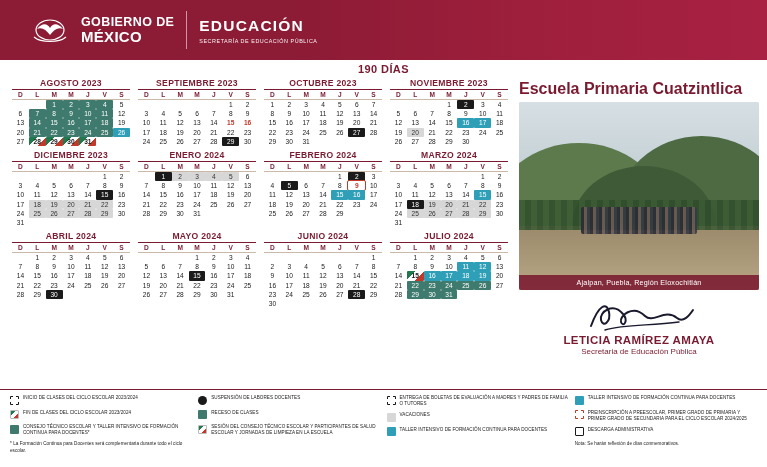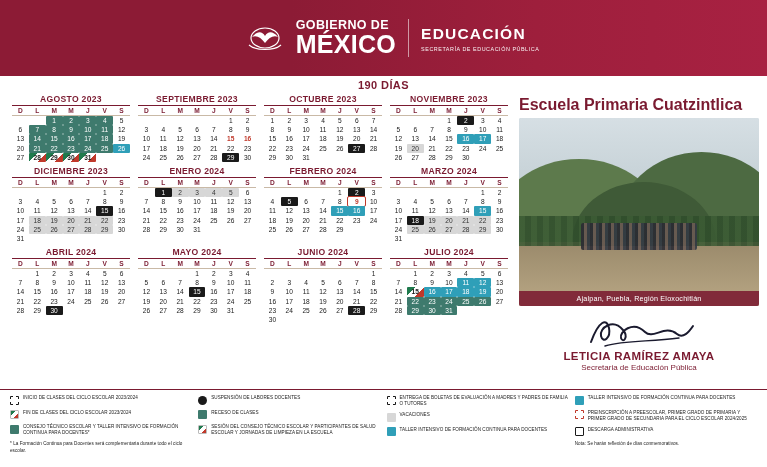--- a/index.html
+++ b/index.html
@@ -8,38 +8,37 @@
     width: 767px; height: 467px;
     font-family: "Liberation Sans", sans-serif;
     background: #ffffff;
     overflow: hidden;
   }
   .page { position: relative; width: 767px; height: 467px; background:#fff; }
 
   
   .header {
     position: relative;
-    height: 76px;
+    height: 60px;
     background: #8d1b36;
     background: linear-gradient(90deg,#8c1b35 0%, #8c1b35 38%, #9e1f3c 70%, #a82142 100%);
     display: flex; align-items: center;
-    padding-left: 14px;
+    padding-left: 27px;
     color: #fff;
-    justify-content: center;
   }
   .eagle {
     width: 46px; height: 34px;
     margin-right: 8px;
     position: relative;
     flex: 0 0 auto;
   }
   .eagle svg { display:block; }
   .gob { line-height: 1; }
   .gob .l1 { font-size: 12.5px; letter-spacing: .4px; font-weight: bold; }
-  .gob .l2 { font-size: 25px; font-weight: bold; letter-spacing: .3px; margin-top: 1px; }
+  .gob .l2 { font-size: 15px; font-weight: bold; letter-spacing: .3px; margin-top: 1px; }
   .vsep { width:1px; height:38px; background: rgba(255,255,255,.55); margin: 0 12px; }
   .edu .e1 { font-size: 15.5px; font-weight: bold; letter-spacing: 1.2px; }
   .edu .e2 { font-size: 5.4px; letter-spacing: .55px; margin-top: 3px; opacity:.95;}
   .title-block { margin-left: 20px; text-align: right; flex: 1; padding-right: 14px; }
   .title-block .t1 { font-size: 26px; font-weight: bold; letter-spacing: .2px; }
   .title-block .t1 .yr { color: #d8cfc0; }
   .title-block .t2 { font-size: 5.6px; margin-top: 3px; letter-spacing: .15px; opacity: .95; }
 
   
   .dias {

